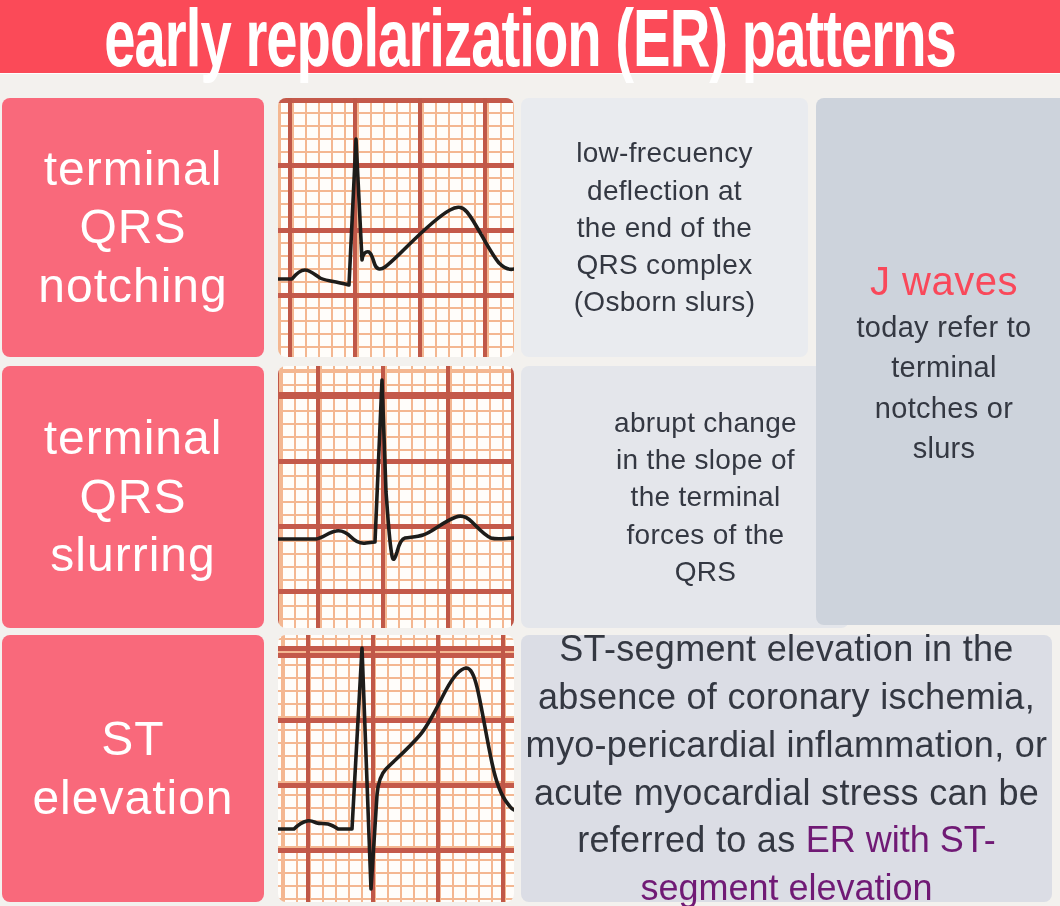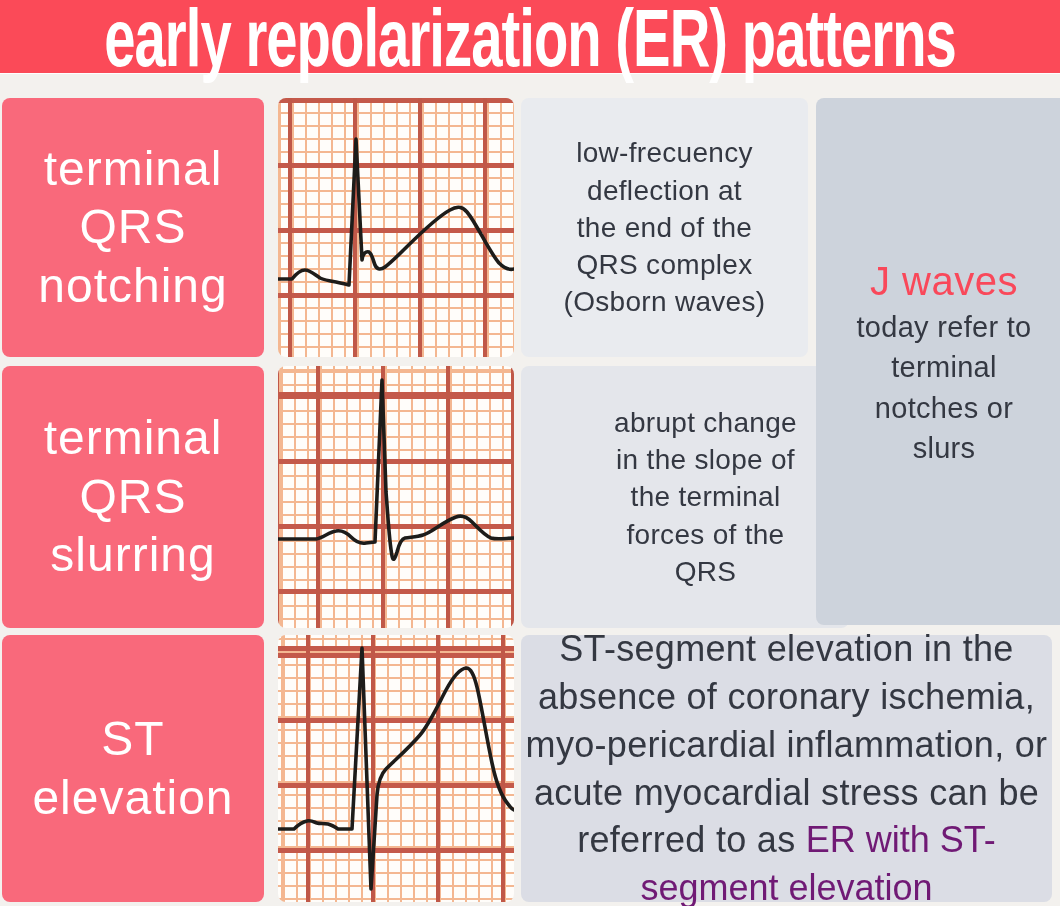--- a/index.html
+++ b/index.html
@@ -101,21 +101,21 @@
   <div class="box ecg-box g1 r1">
     <svg viewBox="0 0 236 259" preserveAspectRatio="none">
       <path d="M0,181 L14,181 C18,176 22,172 27,172 C32,172 36,176 42,180 C46,182 52,183 58,184 C62,185 68,186 71,187 L78,41 L84,162 C85,155 88,153 91,154 C94,156 95,162 97,167 C99,172 103,172 107,169 C122,158 150,124 172,112 C179,108 184,108 189,114 C199,126 210,152 221,165 C227,171 232,172 236,171"></path>
     </svg>
   </div>
   <div class="box desc-box bg1 r1">
     <p>low-frecuency
 deflection at
 the end of the
 QRS complex
-(Osborn waves)</p>
+(Osborn slurs)</p>
   </div>
 
   <div class="box label-box r2">
     <span>terminal
 QRS
 slurring</span>
   </div>
   <div class="box ecg-box g2 r2">
     <svg viewBox="0 0 236 262" preserveAspectRatio="none">
       <path d="M0,173 L38,173 C45,172 51,166 58,165 C64,164 69,167 73,171 C77,175 83,178 88,177 L97,176 L104,14 L108,126 C110,150 111,174 114,190 C115,196 117,193 119,186 C121,178 123,173 127,172 C133,171 139,171 145,169 C153,167 166,155 178,151 C183,149 189,151 194,156 C200,162 207,170 213,172 C220,174 229,172 236,172"></path>

